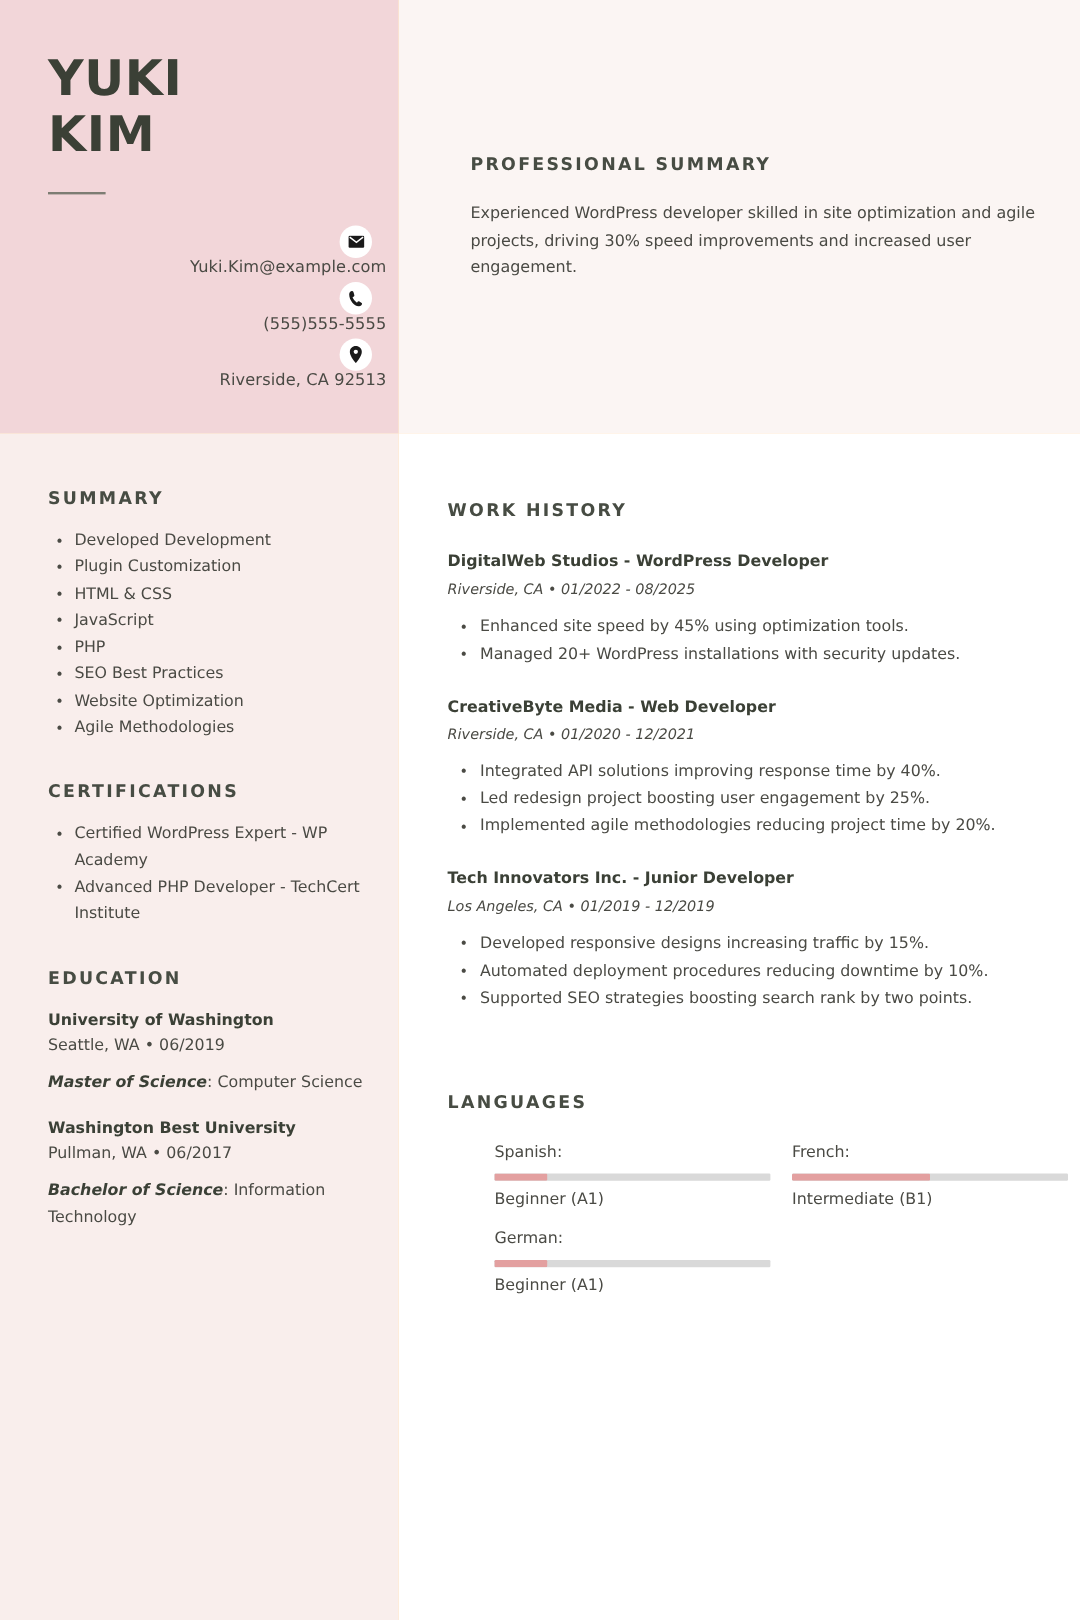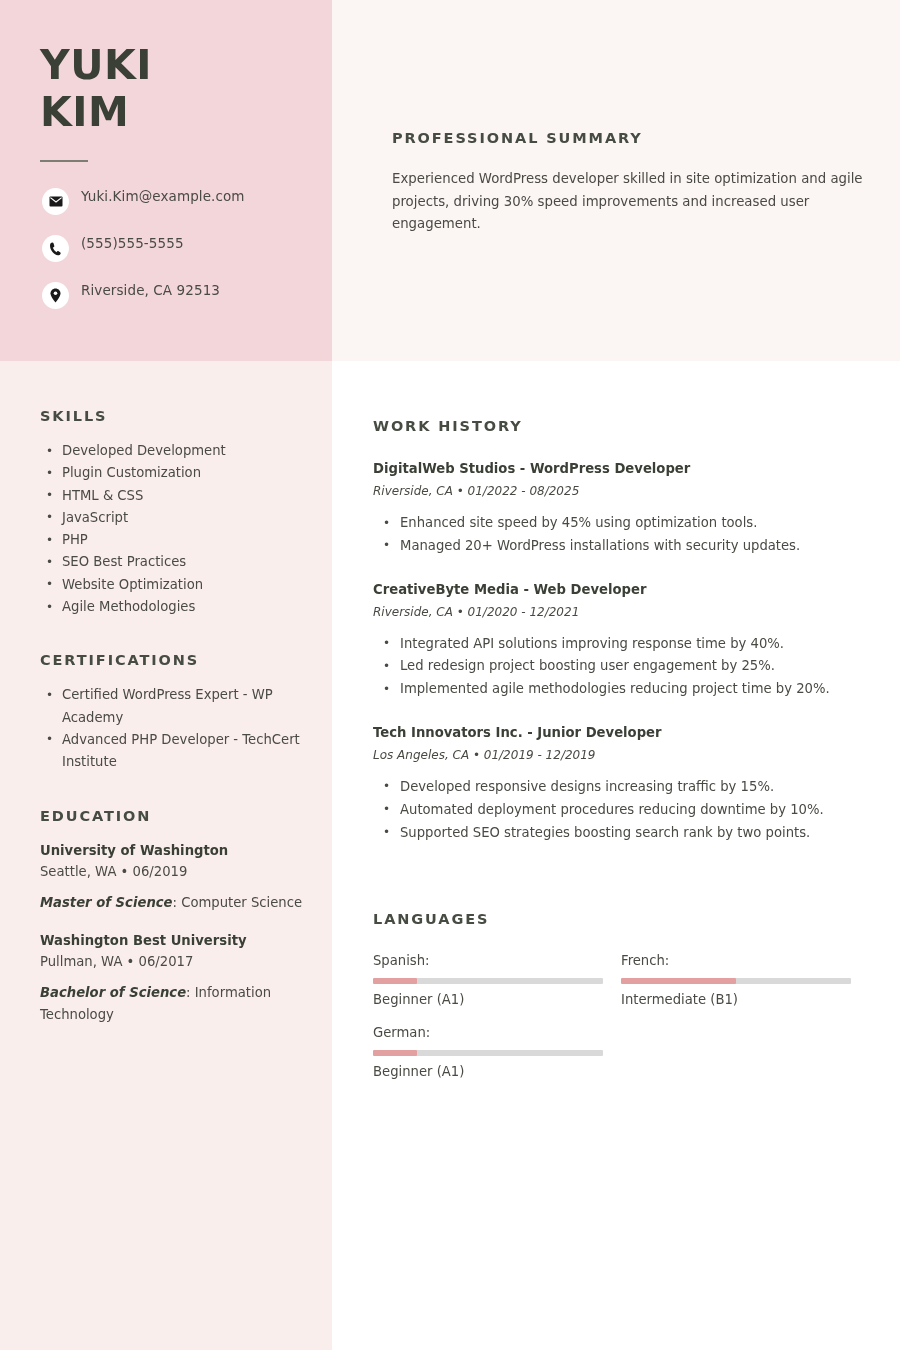--- a/index.html
+++ b/index.html
@@ -66,23 +66,24 @@
   }
 
   
   .contact-list {
     position: absolute;
     left: 42px; top: 188px;
     width: 280px;
   }
   .contact-row {
     display: flex;
-    align-items: flex-start;
+    align-items: flex-end;
     height: 28px;
     margin-bottom: 19px;
+    flex-direction: column;
   }
   .contact-icon {
     width: 27px; height: 27px;
     border-radius: 50%;
     background: #FFFFFF;
     display: flex;
     align-items: center;
     justify-content: center;
     flex: 0 0 27px;
     margin-right: 12px;
@@ -222,21 +223,21 @@
     left: 373px; top: 911px;
     width: 478px;
   }
   .lang-grid {
     margin-top: 24px;
     display: grid;
     grid-template-columns: 230px 230px;
     column-gap: 18px;
     row-gap: 0px;
   }
-  .lang-item { margin-bottom: 13px; }
+  .lang-item { margin-bottom: 13px; margin-left: 39px; }
   .lang-name {
     font-size: 13.2px;
     color: #4A4A44;
     line-height: 20px;
     margin-bottom: 7px;
   }
   .lang-bar {
     position: relative;
     width: 230px;
     height: 6px;
@@ -306,21 +307,21 @@
 
   </div>
 
   <div class="summary-block">
     <h2 class="main-head">PROFESSIONAL SUMMARY</h2>
     <div class="summary-text">Experienced WordPress developer skilled in site optimization and agile projects, driving 30% speed improvements and increased user engagement.</div>
   </div>
 
   <div class="sidebar">
 
-    <h2 class="side-head">SKILLS</h2>
+    <h2 class="side-head">SUMMARY</h2>
     <ul class="bullets">
       <li>Developed Development</li>
       <li>Plugin Customization</li>
       <li>HTML &amp; CSS</li>
       <li>JavaScript</li>
       <li>PHP</li>
       <li>SEO Best Practices</li>
       <li>Website Optimization</li>
       <li>Agile Methodologies</li>
     </ul>

